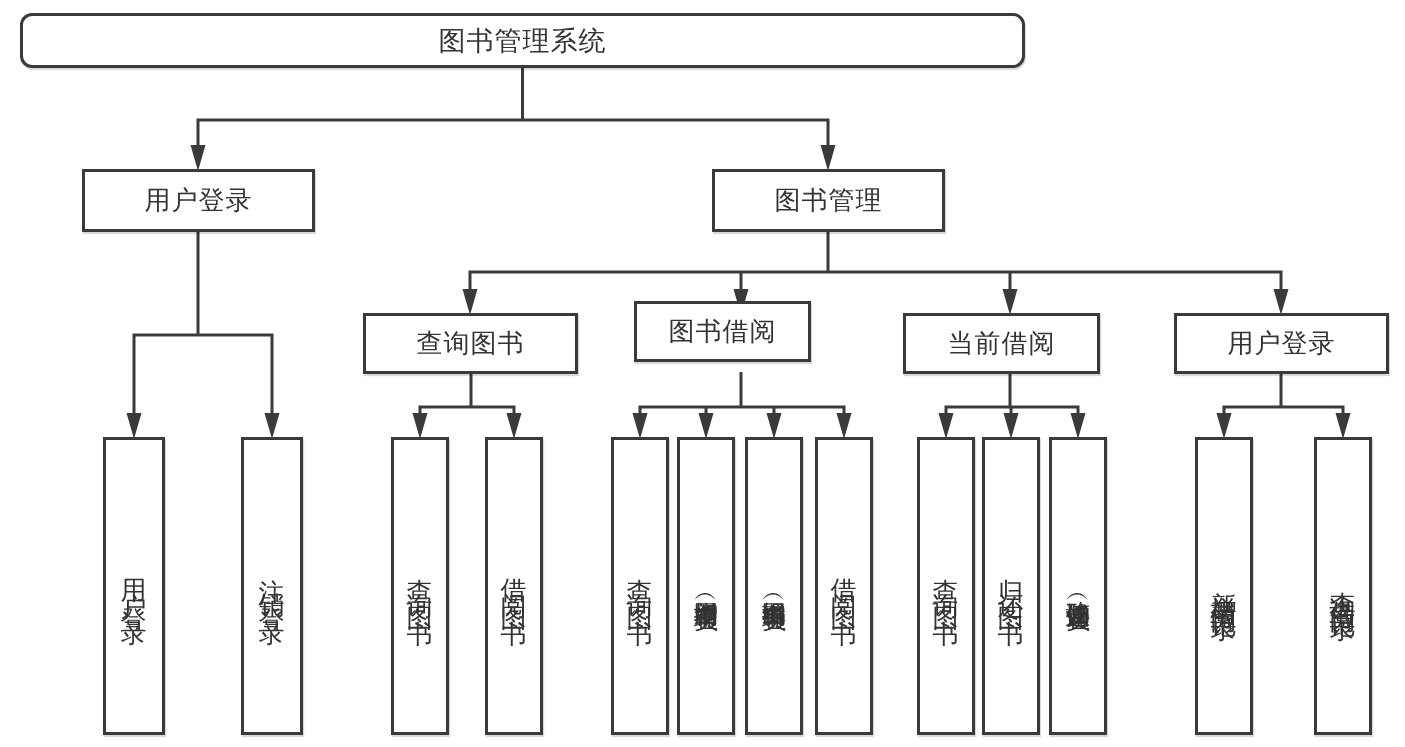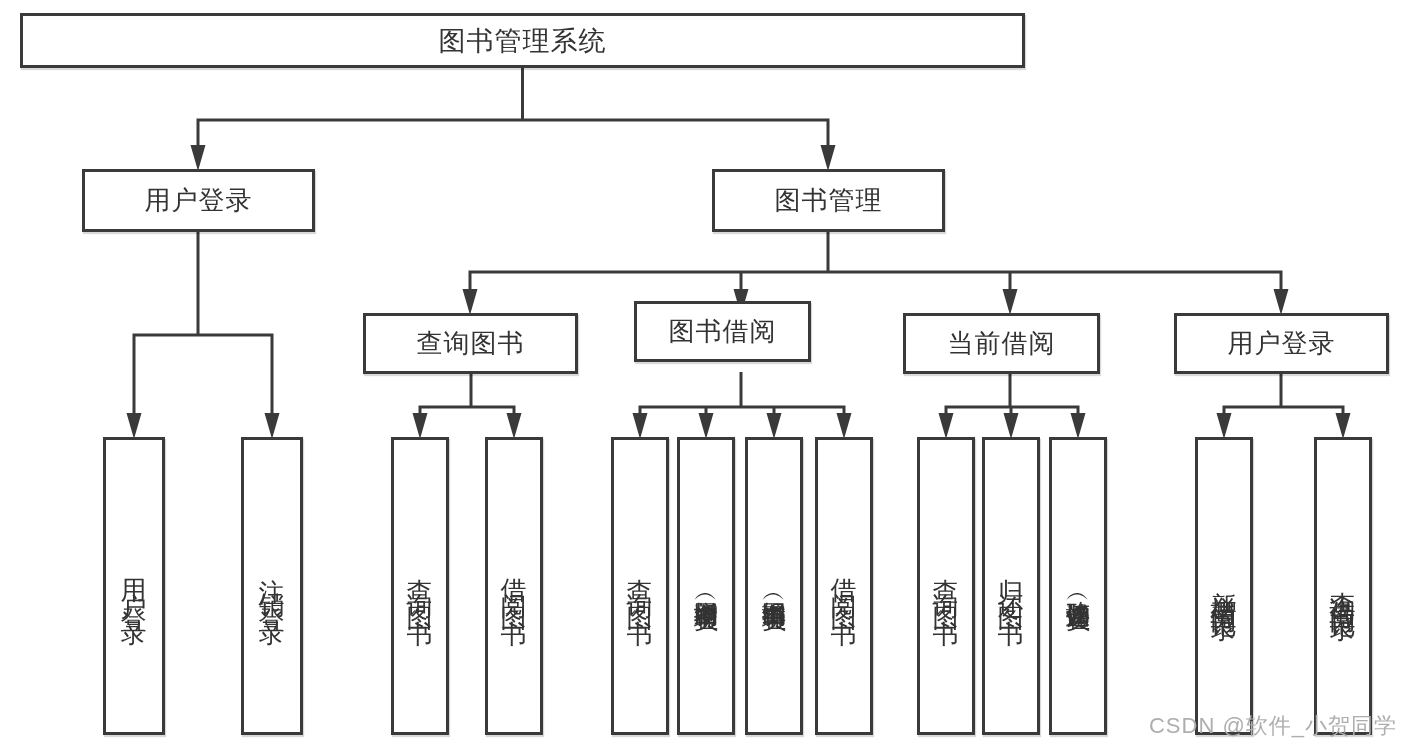--- a/index.html
+++ b/index.html
@@ -8,21 +8,21 @@
     font-family:"Liberation Sans","DejaVu Sans",sans-serif;overflow:hidden;
   }
   svg.wires{position:absolute;left:0;top:0;z-index:1;}
   .node{
     position:absolute;z-index:2;background:#ffffff;
     border:3px solid #3a3a3a;box-sizing:border-box;
     display:flex;align-items:center;justify-content:center;
     color:#333333;box-shadow:1px 2px 1px rgba(0,0,0,0.15);
   }
   .h-node{font-size:26px;letter-spacing:1px;white-space:nowrap;}
-  .root-node{font-size:27px;}
+  .root-node{font-size:27px;border-radius:12px;}
   .leaf{
     writing-mode:vertical-rl;text-orientation:mixed;
     font-size:26px;line-height:1;
   }
   .ls4{letter-spacing:14px;}
   .ls6{letter-spacing:5px;}
   .ls9{letter-spacing:1px;font-size:24px;}
   .watermark{
     position:absolute;z-index:3;right:8px;bottom:6px;
     font-size:22px;color:#aeaeae;letter-spacing:1px;white-space:nowrap;
@@ -90,14 +90,13 @@
   <div class="node leaf ls9" style="left:745px;top:437px;width:58px;height:298px">编辑图书（管理员）</div>
   <div class="node leaf ls4" style="left:815px;top:437px;width:58px;height:298px">借阅图书</div>
 
   <div class="node leaf ls4" style="left:917px;top:437px;width:58px;height:298px">查询图书</div>
   <div class="node leaf ls4" style="left:982px;top:437px;width:58px;height:298px">归还图书</div>
   <div class="node leaf ls9" style="left:1049px;top:437px;width:58px;height:298px">确认归还（管理员）</div>
 
   <div class="node leaf ls6" style="left:1195px;top:437px;width:58px;height:298px">新增借阅记录</div>
   <div class="node leaf ls6" style="left:1314px;top:437px;width:58px;height:298px">查询借阅记录</div>
 
-  <div class="watermark">CSDN @软件_小贺同学</div>
 </div>
 
 </body></html>

